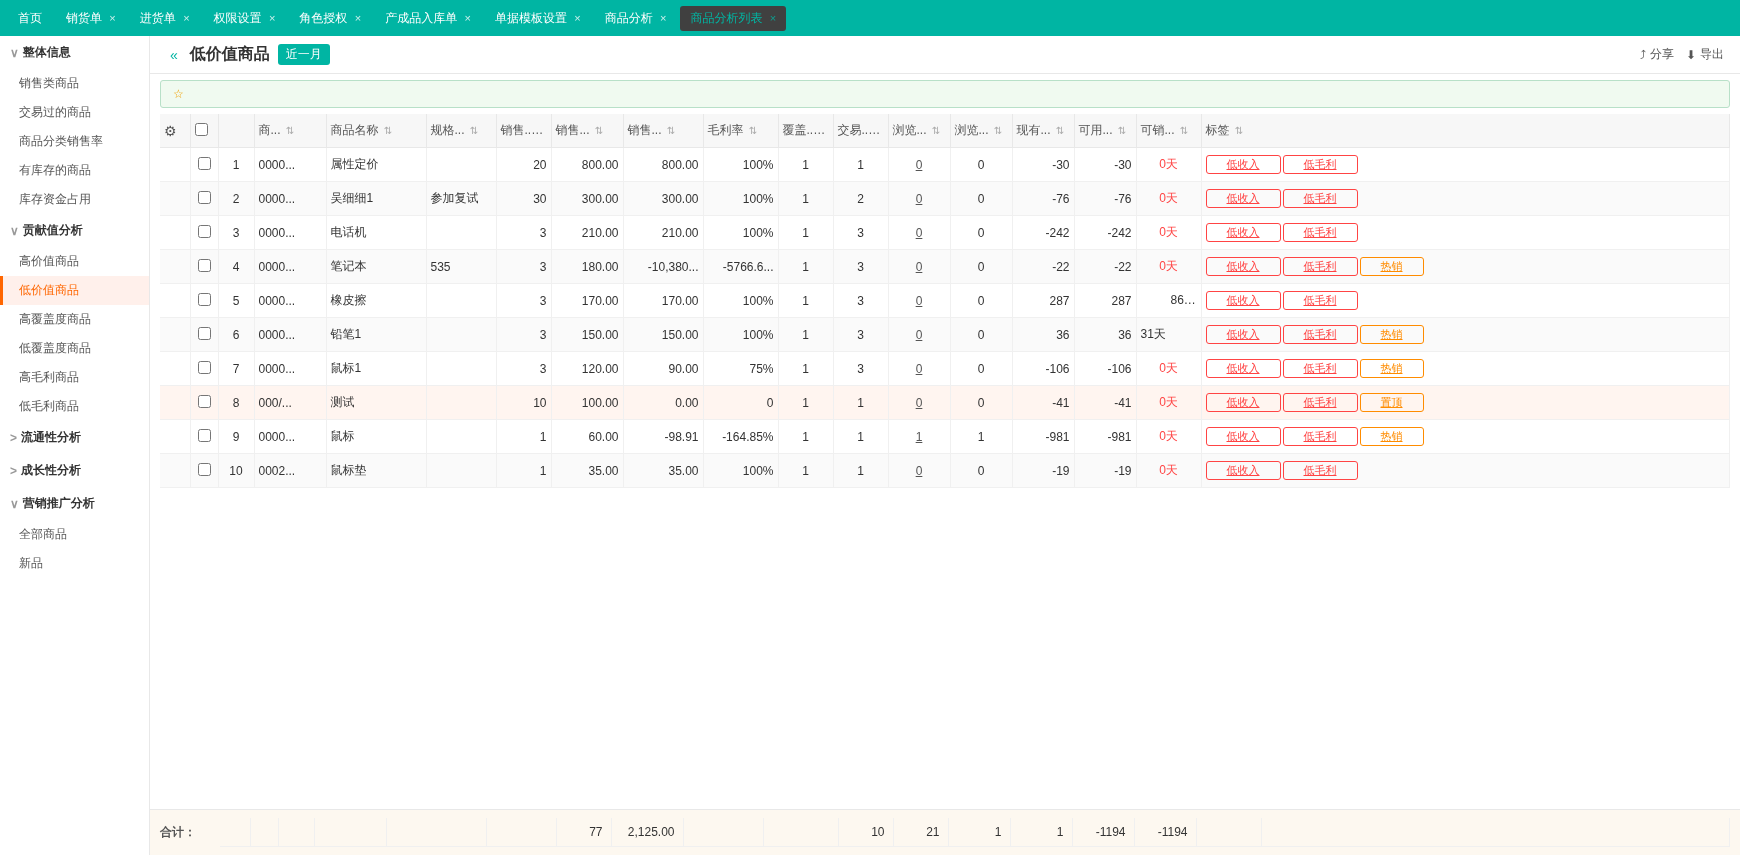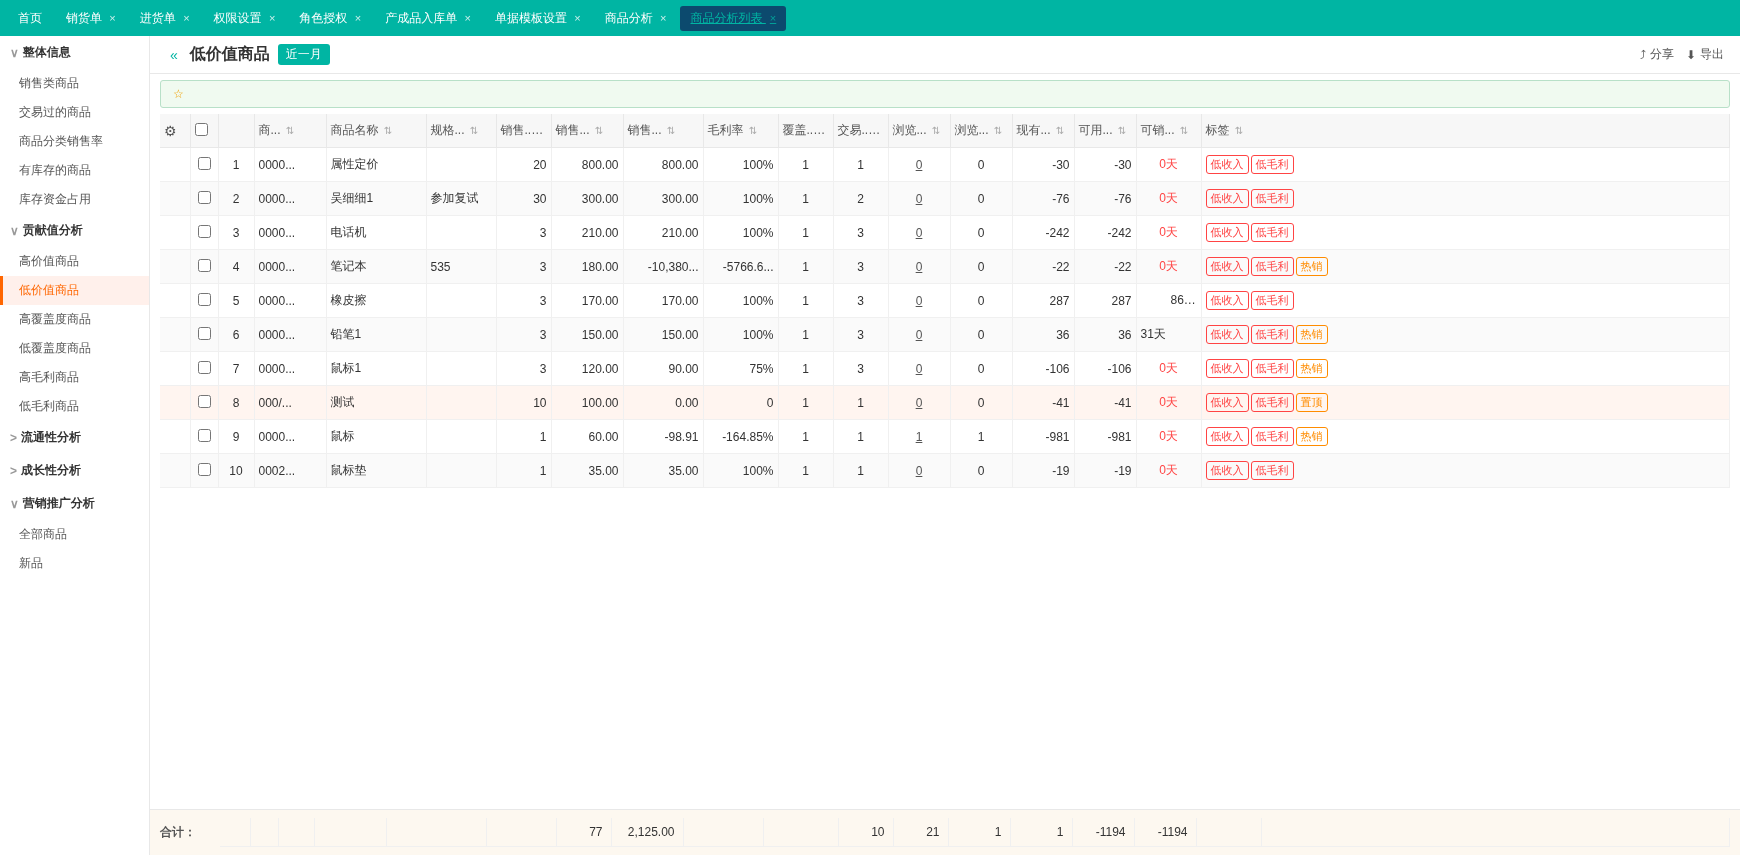--- a/index.html
+++ b/index.html
@@ -15,21 +15,21 @@
       gap: 4px;
     }
     .nav-item {
       color: #fff;
       padding: 4px 10px;
       cursor: pointer;
       border-radius: 3px;
       white-space: nowrap;
       font-size: 12px;
     }
-    .nav-item.active { background: #0c4a6e; color: #00b5a3; text-decoration: underline; }
+    .nav-item.active { background: #404040; color: #00b5a3; }
     .nav-item .close-x { margin-left: 4px; font-size: 11px; opacity: 0.8; }
 
     
     .main-layout {
       display: flex;
       height: calc(855px - 36px);
     }
 
     
     .sidebar {
@@ -168,23 +168,24 @@
       white-space: nowrap;
       overflow: hidden;
       text-overflow: ellipsis;
     }
     tr:nth-child(even) td { background: #fafafa; }
     tr.highlighted td { background: #fff5f0; }
 
     .tag {
       display: inline-block;
       border-radius: 3px;
-      padding: 1px 4px;
+      padding: 1px 20px;
       font-size: 11px;
       margin-right: 2px;
+      text-decoration: underline;
     }
     .tag-red { color: #ff4444; border: 1px solid #ff4444; }
     .tag-orange { color: #ff8c00; border: 1px solid #ff8c00; }
 
     .link-underline { text-decoration: underline; color: #555; }
 
     
     .footer-total {
       border-top: 1px solid #e8e8e8;
       background: #fdf8f0;

